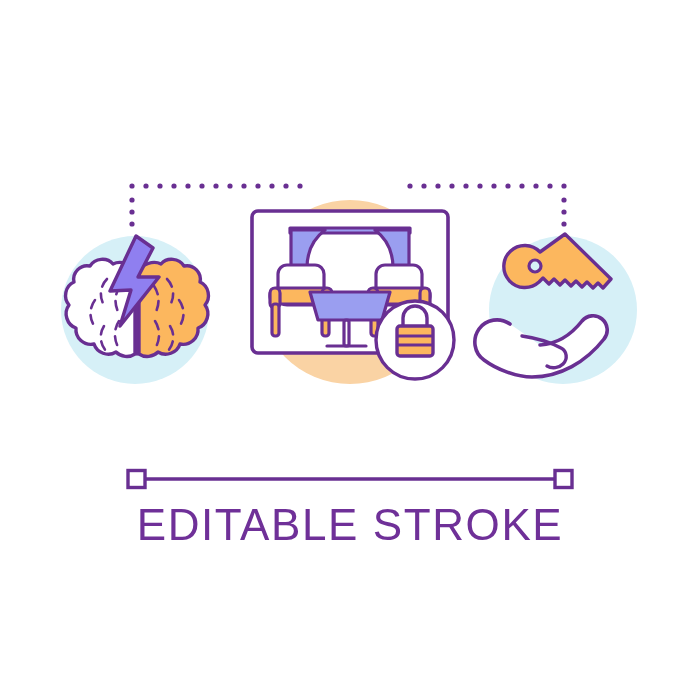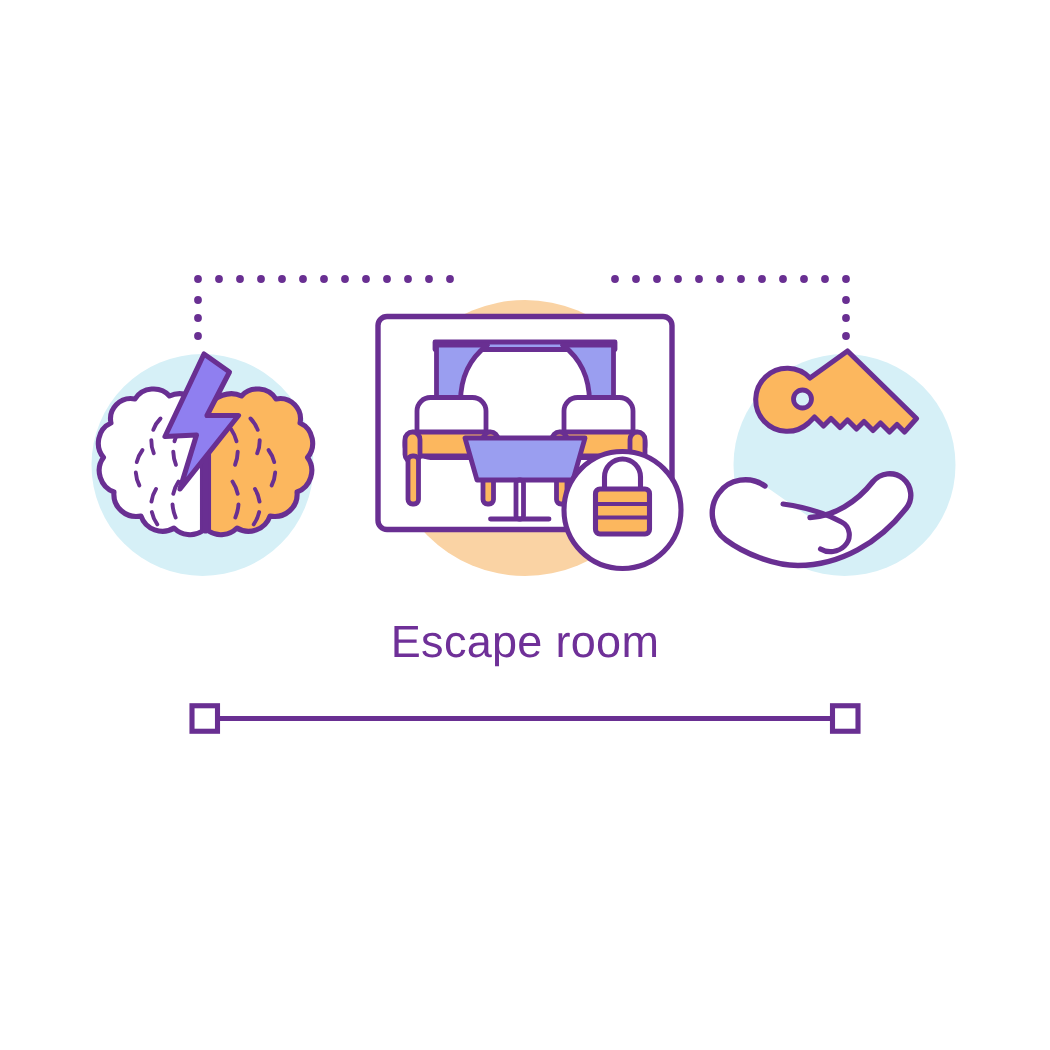--- a/index.html
+++ b/index.html
@@ -237,16 +237,16 @@
     </g>
 
     <g>
       <path fill="none" stroke="#692f92" stroke-width="3.4" stroke-linecap="butt" d="M136 479 L564 479"></path>
       <rect x="128" y="470.5" width="17" height="17" fill="#ffffff" stroke="#692f92" stroke-width="3.4"></rect>
       <rect x="555" y="470.5" width="17" height="17" fill="#ffffff" stroke="#692f92" stroke-width="3.4"></rect>
     </g>
   </svg>
 
   <div class="label-layer">
-    <div id="concept-title">Escape room</div>
+    <div id="stroke-caption">EDITABLE STROKE</div>
   </div>
 
 </div>
 
 </body></html>

